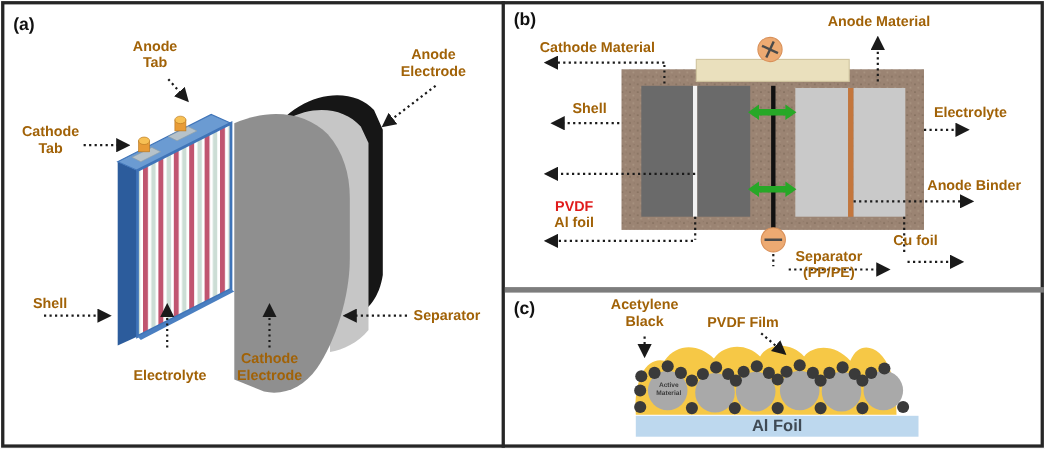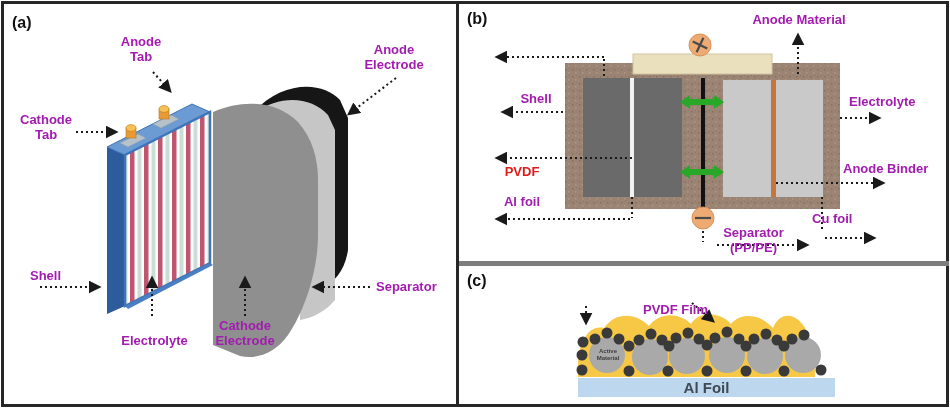--- a/index.html
+++ b/index.html
@@ -3,21 +3,21 @@
 <meta charset="utf-8">
 <style>
   html,body{margin:0;padding:0;background:#e8e8e8;}
   .figure{position:relative;width:950px;height:408px;background:#ffffff;overflow:hidden;
           font-family:"Liberation Sans",sans-serif;}
   .frame{position:absolute;left:1px;top:1px;right:1px;bottom:1px;border:3px solid #262626;pointer-events:none;}
   .v-div{position:absolute;left:456px;top:1px;width:3px;height:406px;background:#262626;}
   .h-div{position:absolute;left:459px;top:261px;width:490px;height:5px;background:#7d7d7d;}
   .panel{position:absolute;}
   .panel svg{position:absolute;left:0;top:0;}
-  .lbl{position:absolute;font-weight:bold;font-size:13px;color:#a21caf;line-height:1.18;
+  .lbl{position:absolute;font-weight:bold;font-size:13px;color:#a16207;line-height:1.18;
        white-space:pre-line;}
   .center{text-align:center;}
   .tag{font-size:16px;color:#111;}
   .red{color:#e01b1b;}
   .tiny{font-size:6px;color:#3d3d3d;line-height:1.1;font-weight:bold;}
   .foil-lbl{font-size:15px;color:#3f4a55;}
 </style>
 </head>
 <body>
 
@@ -145,24 +145,25 @@
         <line x1="171" y1="215" x2="38" y2="215" marker-end="url(#ahB)"></line>
         <line x1="317" y1="179" x2="424" y2="179" marker-end="url(#ahB)"></line>
         <line x1="363" y1="193" x2="363" y2="228"></line>
         <line x1="366" y1="234" x2="415" y2="234" marker-end="url(#ahB)"></line>
         <line x1="244" y1="227" x2="244" y2="238"></line>
         <line x1="258" y1="241" x2="348" y2="241" marker-end="url(#ahB)"></line>
       </g>
     </svg>
 
     <div class="lbl tag" style="left:8px;top:6px;">(b)</div>
+    <div class="lbl center" style="left:22px;top:31px;width:124px;">Cathode Material</div>
     <div class="lbl center" style="left:280px;top:8px;width:120px;">Anode Material</div>
     <div class="lbl center" style="left:44px;top:87px;width:66px;">Shell</div>
     <div class="lbl" style="left:390px;top:90px;">Electrolyte</div>
-    <div class="lbl center red" style="left:5px;top:160px;width:116px;text-align:center;">PVDF</div>
+    <div class="lbl center red" style="left:5px;top:176px;width:116px;text-align:center;">PVDF</div>
     <div class="lbl center" style="left:5px;top:190px;width:116px;">Al foil</div>
     <div class="lbl" style="left:368px;top:157px;margin-left:16px;">Anode Binder</div>
     <div class="lbl" style="left:353px;top:207px;">Cu foil</div>
     <div class="lbl center" style="left:242px;top:221px;width:105px;">Separator
 (PP/PE)</div>
   </div>
 
   <div class="panel" style="left:459px;top:266px;width:488px;height:138px;">
     <svg width="488" height="138" viewBox="0 0 488 138">
       <defs>
@@ -220,18 +221,20 @@
 
       <rect x="119" y="112" width="257" height="19" fill="#bdd8ee"></rect>
 
       <g stroke="#1a1a1a" stroke-width="2" stroke-dasharray="2 3" fill="none">
         <line x1="127" y1="40" x2="127" y2="57" marker-end="url(#ahC)"></line>
         <line x1="233" y1="37" x2="254" y2="55" marker-end="url(#ahC)"></line>
       </g>
     </svg>
 
     <div class="lbl tag" style="left:8px;top:6px;">(c)</div>
-    <div class="lbl" style="left:184px;top:19px;margin-top:17px;">PVDF Film</div>
+    <div class="lbl center" style="left:86px;top:3px;width:82px;">Acetylene
+Black</div>
+    <div class="lbl" style="left:184px;top:19px;">PVDF Film</div>
     <div class="lbl center tiny" style="left:130px;top:82px;width:38px;">Active
 Material</div>
     <div class="lbl center foil-lbl" style="left:119px;top:113px;width:257px;">Al Foil</div>
   </div>
 </div>
 
 </body></html>

